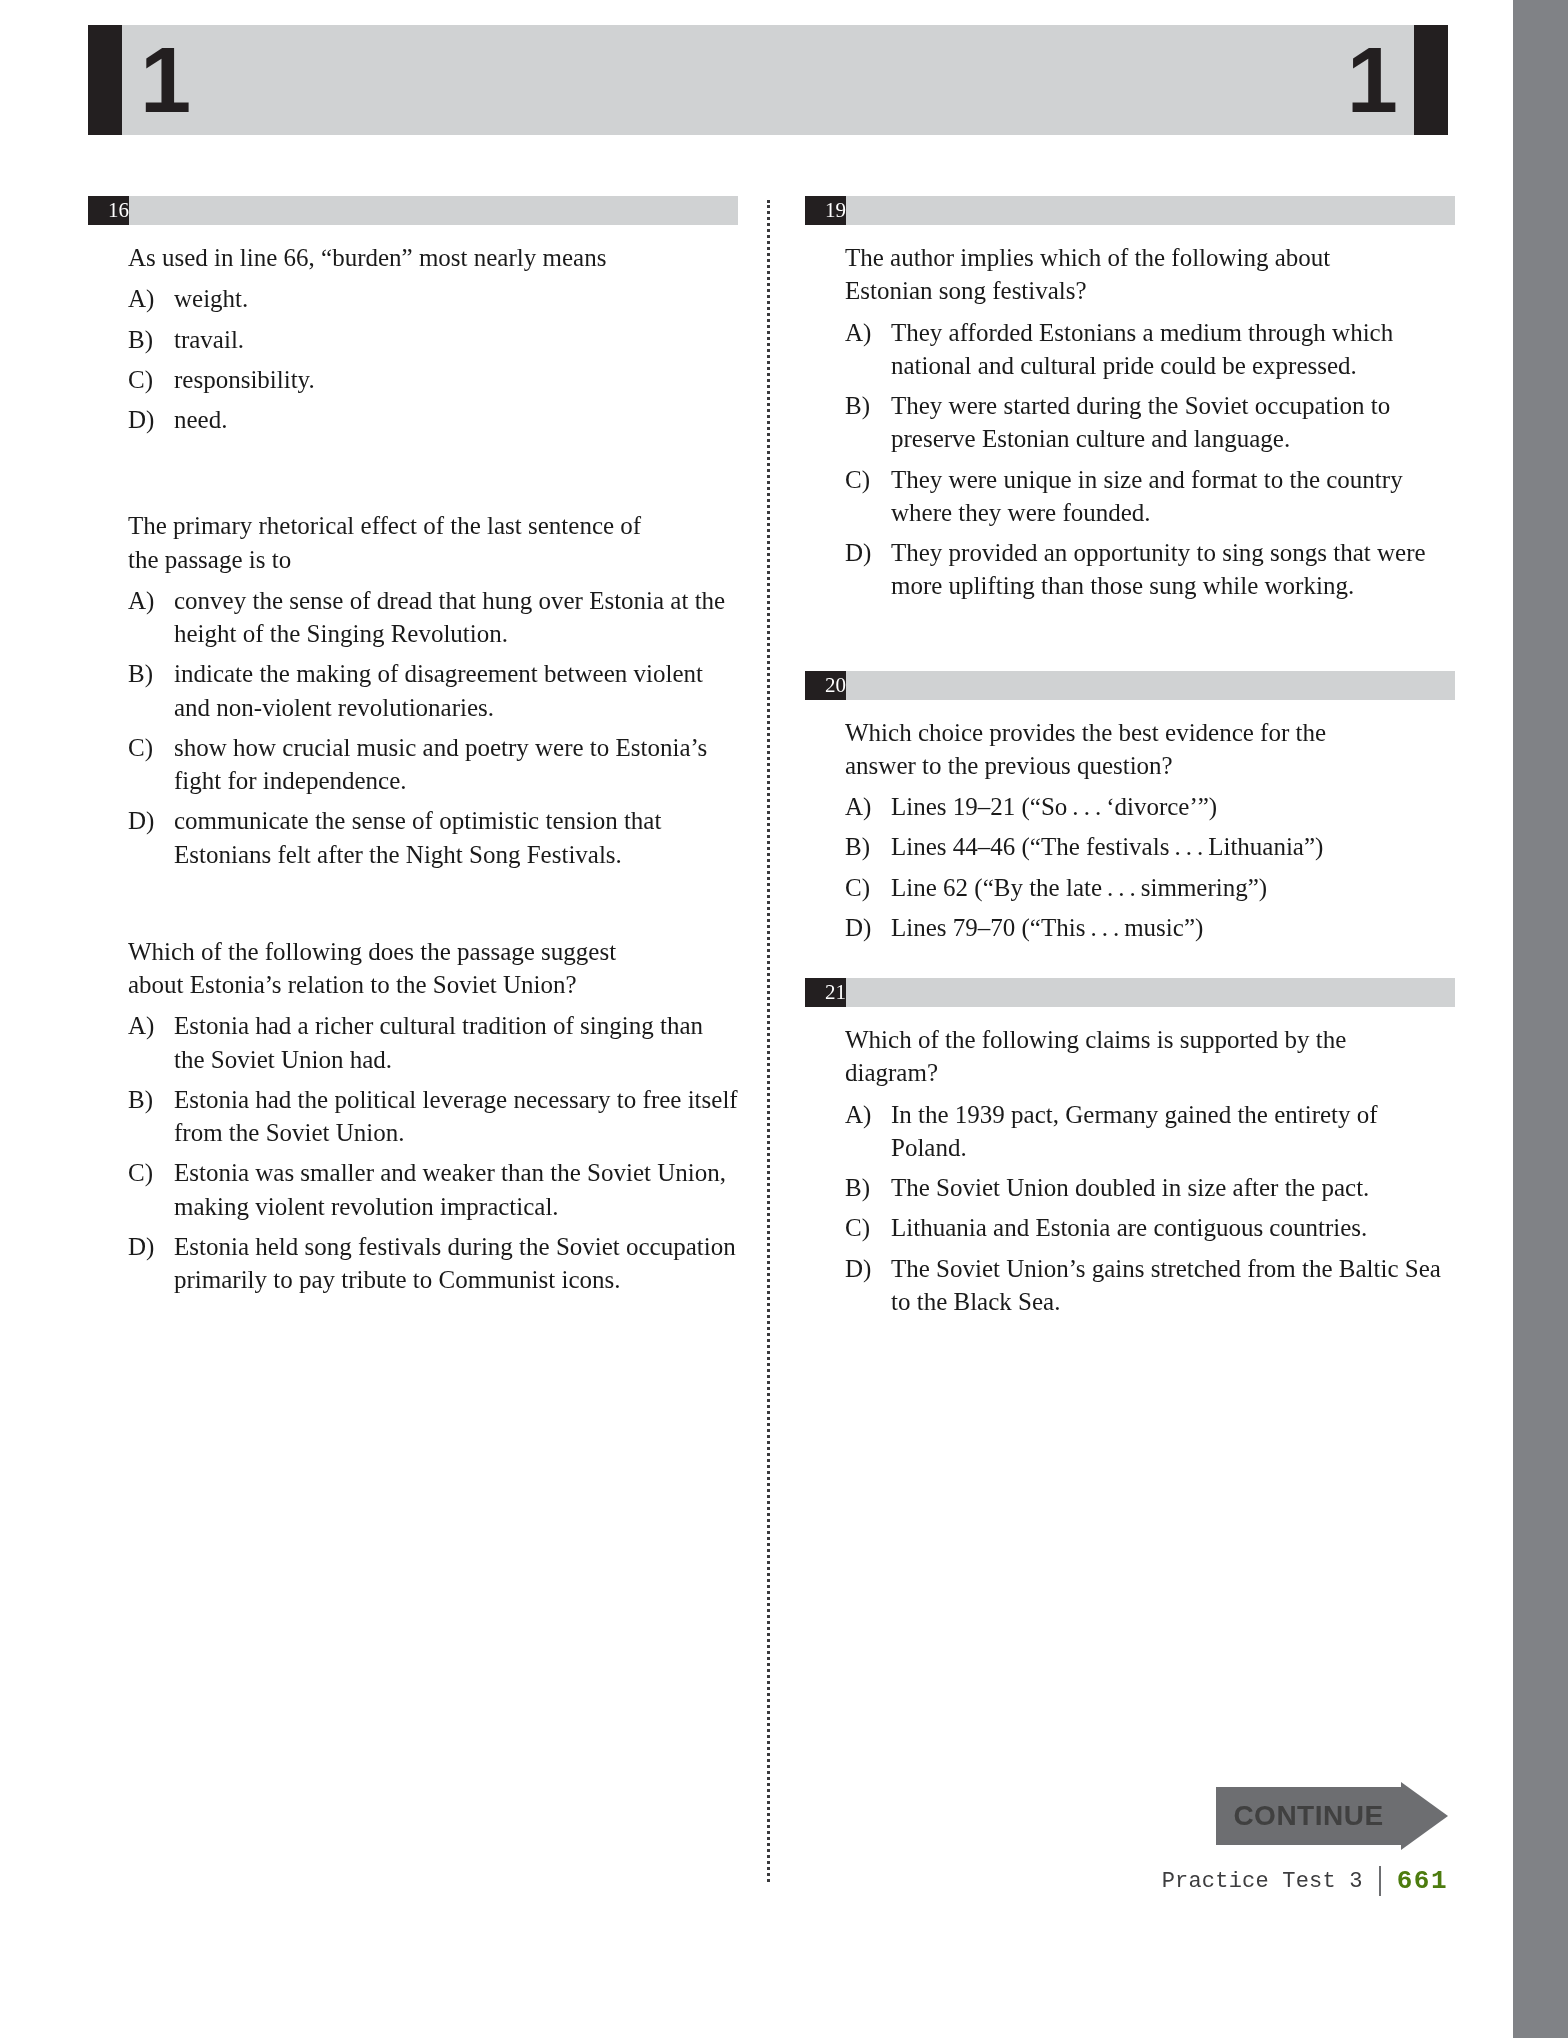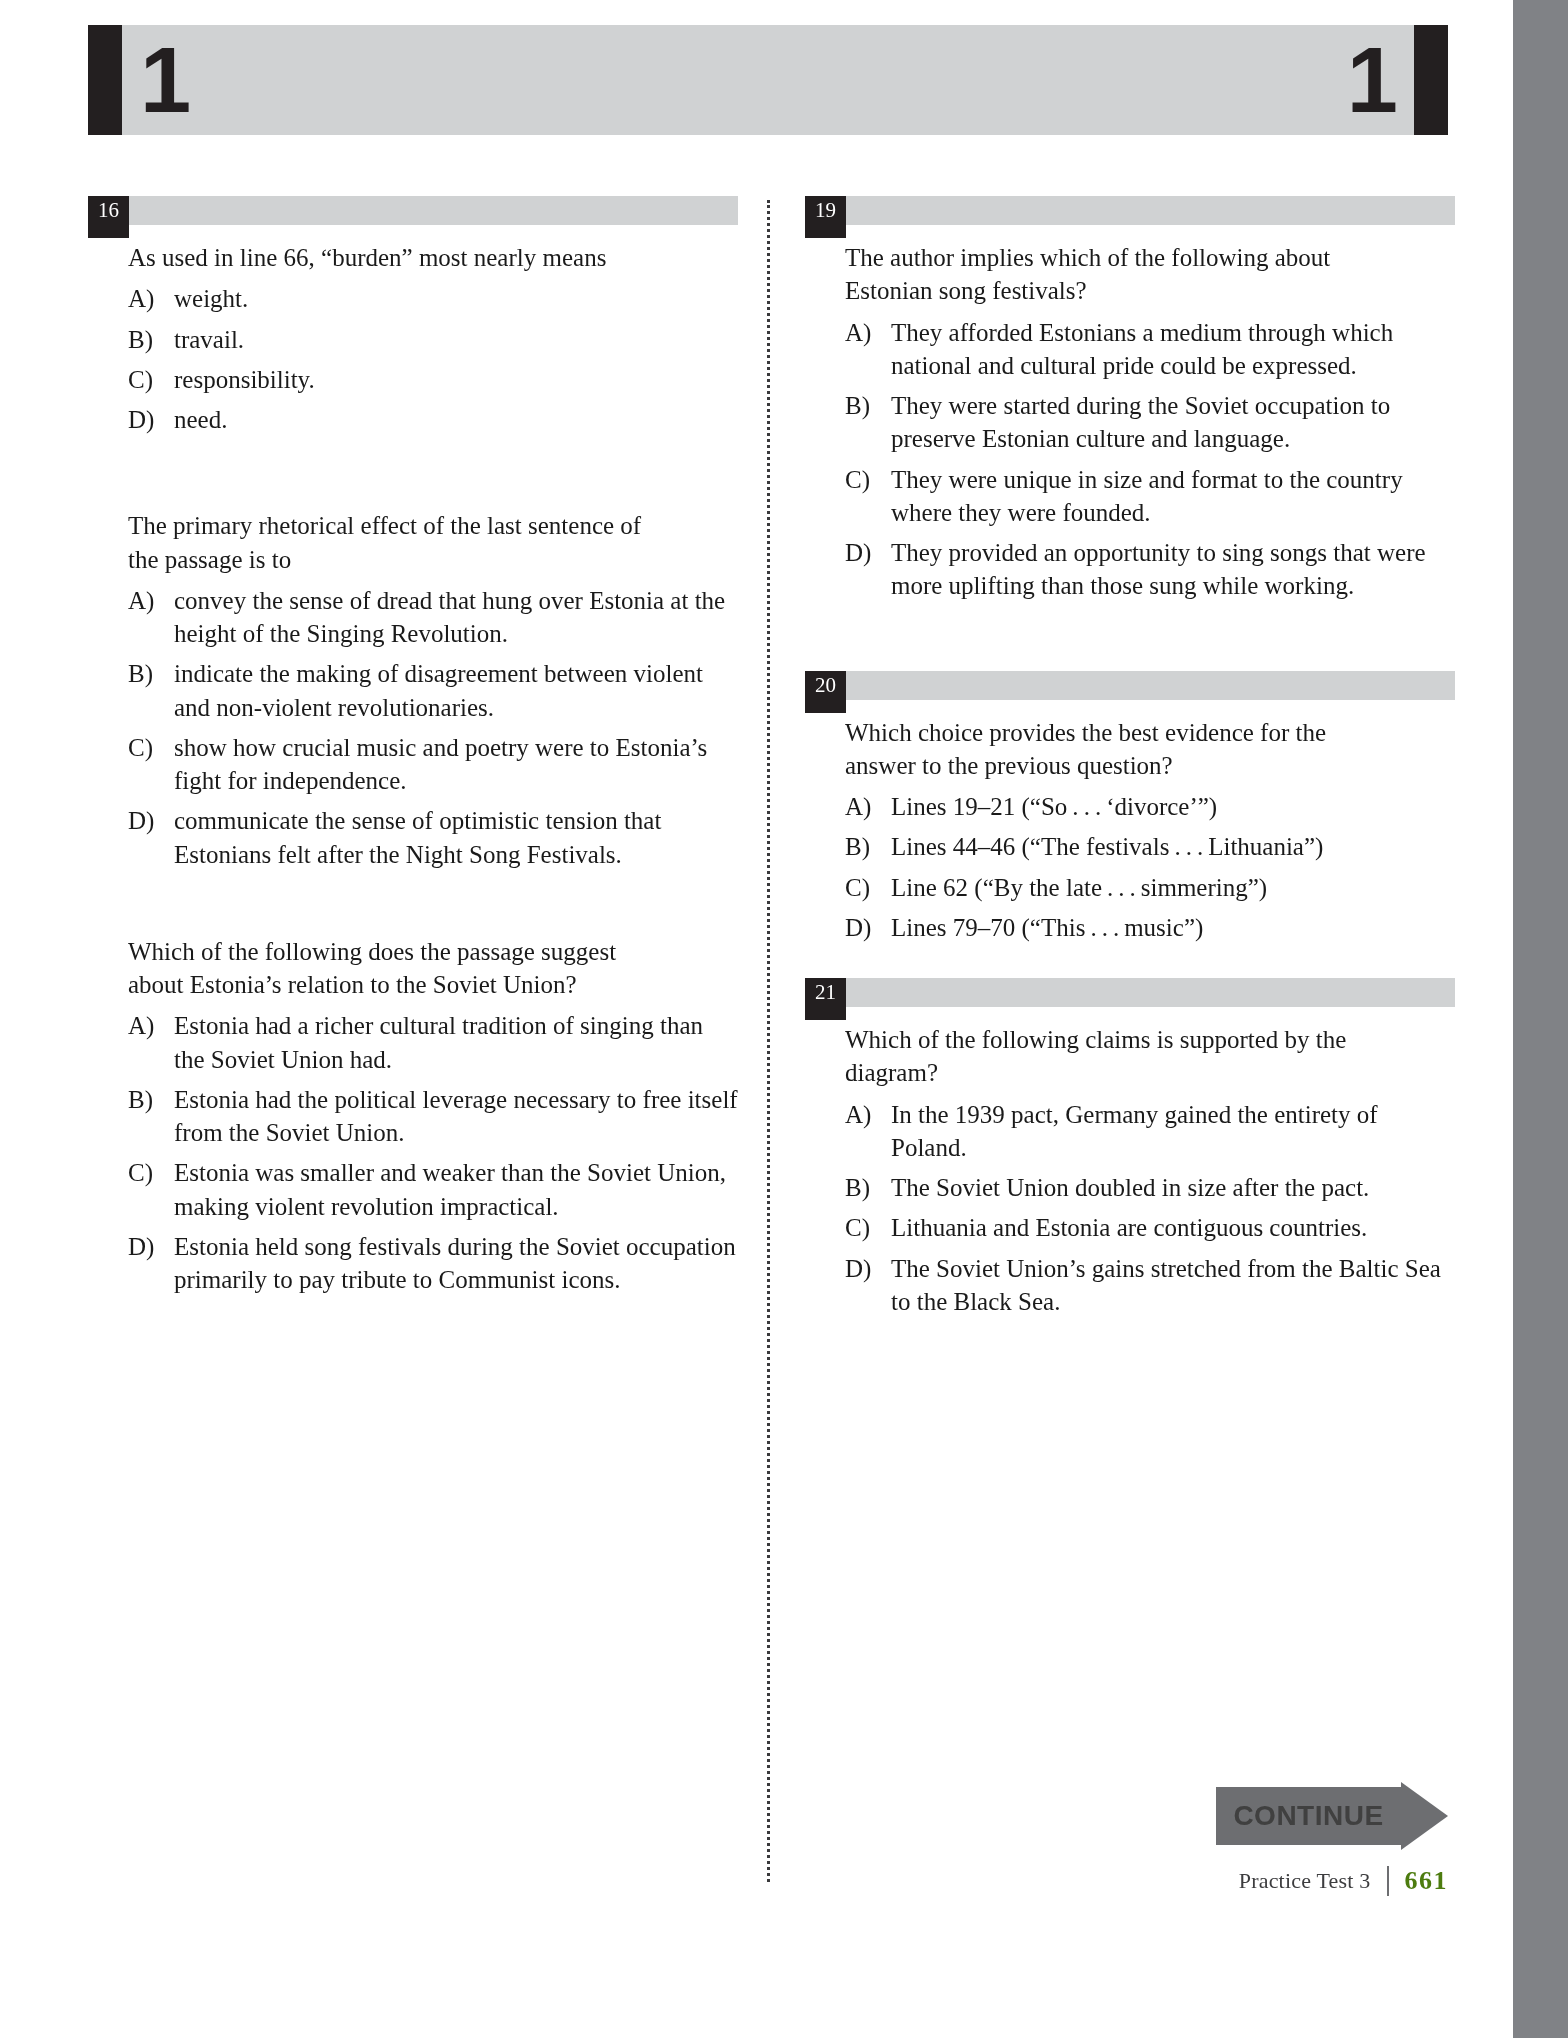--- a/index.html
+++ b/index.html
@@ -107,27 +107,27 @@
     position: relative;
     height: 29px;
     background: #d0d2d3;
     margin-bottom: 16px;
   }
   .q-badge {
     position: absolute;
     top: 0;
     left: 0;
     width: 41px;
-    height: 42px;
+    height: 29px;
     background: #231f20;
     color: #ffffff;
     font-family: "Liberation Serif", "DejaVu Serif", serif;
     font-size: 21px;
     line-height: 29px;
-    text-align: center;
+    text-align: right;
   }
 
   .q-stem {
     margin: 0 0 8px 40px;
     font-size: 25px;
     line-height: 1.33;
     max-width: 600px;
   }
 
   .choices {
@@ -196,21 +196,21 @@
     letter-spacing: 0.5px;
   }
 
   
   .footer {
     position: absolute;
     left: 0;
     top: 1866px;
     width: 1448px;
     text-align: right;
-    font-family: Liberation Serif, serif;
+    font-family: Liberation Mono, monospace;
     display: flex;
     justify-content: flex-end;
     align-items: center;
   }
   .footer-test {
     font-size: 22px;
     color: #3d3d3f;
     letter-spacing: 0.2px;
   }
   .footer-sep {

